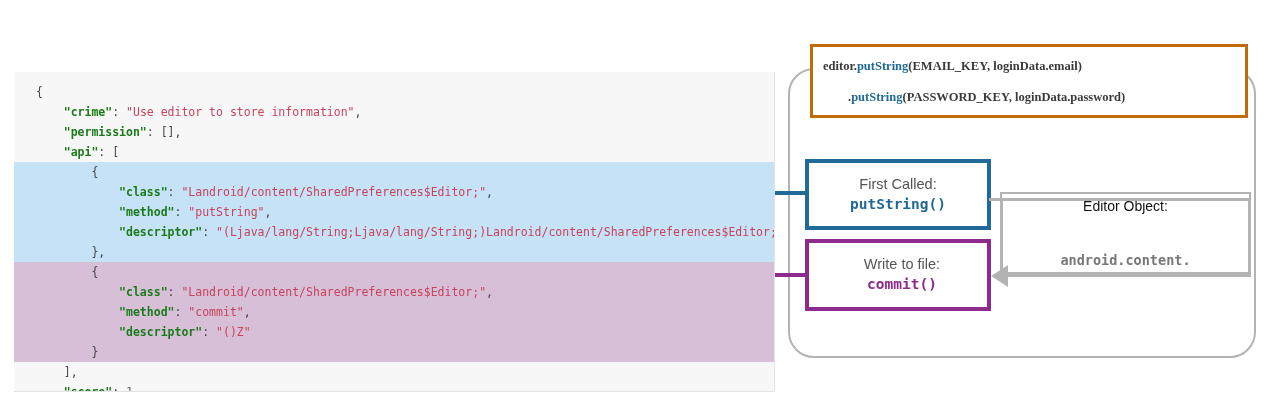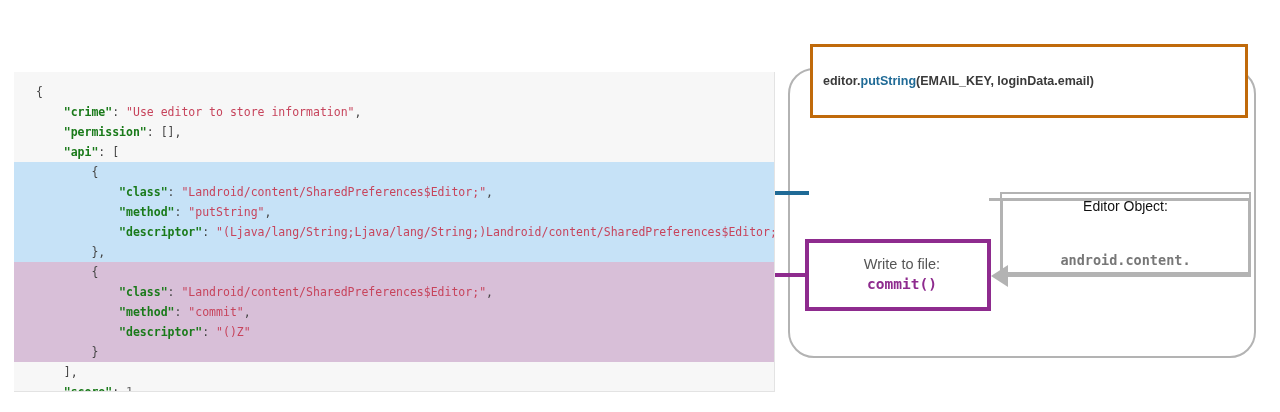--- a/index.html
+++ b/index.html
@@ -54,21 +54,21 @@
     text-align: center;
   }
 
   .code-box {
     left: 810px; top: 44px;
     width: 438px; height: 74px;
     border: 3px solid #c06a0a;
     align-items: flex-start;
     justify-content: center;
     padding: 6px 0 6px 10px;
-    font-family: Liberation Sans, sans-serif;
+    font-family: Liberation Serif, serif;
     font-size: 12.5px;
     line-height: 18px;
     color: #3a3a3a;
     font-weight: bold;
     white-space: pre;
     text-align: left;
     gap: 13px;
   }
   .tok-put { color: #1f6a96; }
   .tok-com { color: #8e2b8e; }
@@ -159,22 +159,27 @@
         <div class="cline hl-purple">        <span class="p">}</span></div>
         <div class="cline ">    <span class="p">],</span></div>
         <div class="cline ">    <span class="k">"score"</span><span class="p">: </span><span class="n">1</span><span class="p">,</span></div>
       </div>
   </div>
 
   <div class="group-box"></div>
 
   <div class="box code-box">
     <div><span>editor.</span><span class="tok-put">putString</span><span>(EMAIL_KEY, loginData.email)</span></div>
-  </div>
-
+    <div><span>        .</span><span class="tok-put">putString</span><span>(PASSWORD_KEY, loginData.password)</span></div>
+  </div>
+
+  <div class="box called-box">
+    <div class="label-top">First Called:</div>
+    <div class="label-code teal">putString()</div>
+  </div>
 
   <div class="box write-box">
     <div class="label-top">Write to file:</div>
     <div class="label-code purple">commit()</div>
   </div>
 
   <div class="box editor-obj-box">
     <div class="eo-title">Editor Object:</div>
     <div class="eo-code">android.content.</div>
   </div>

